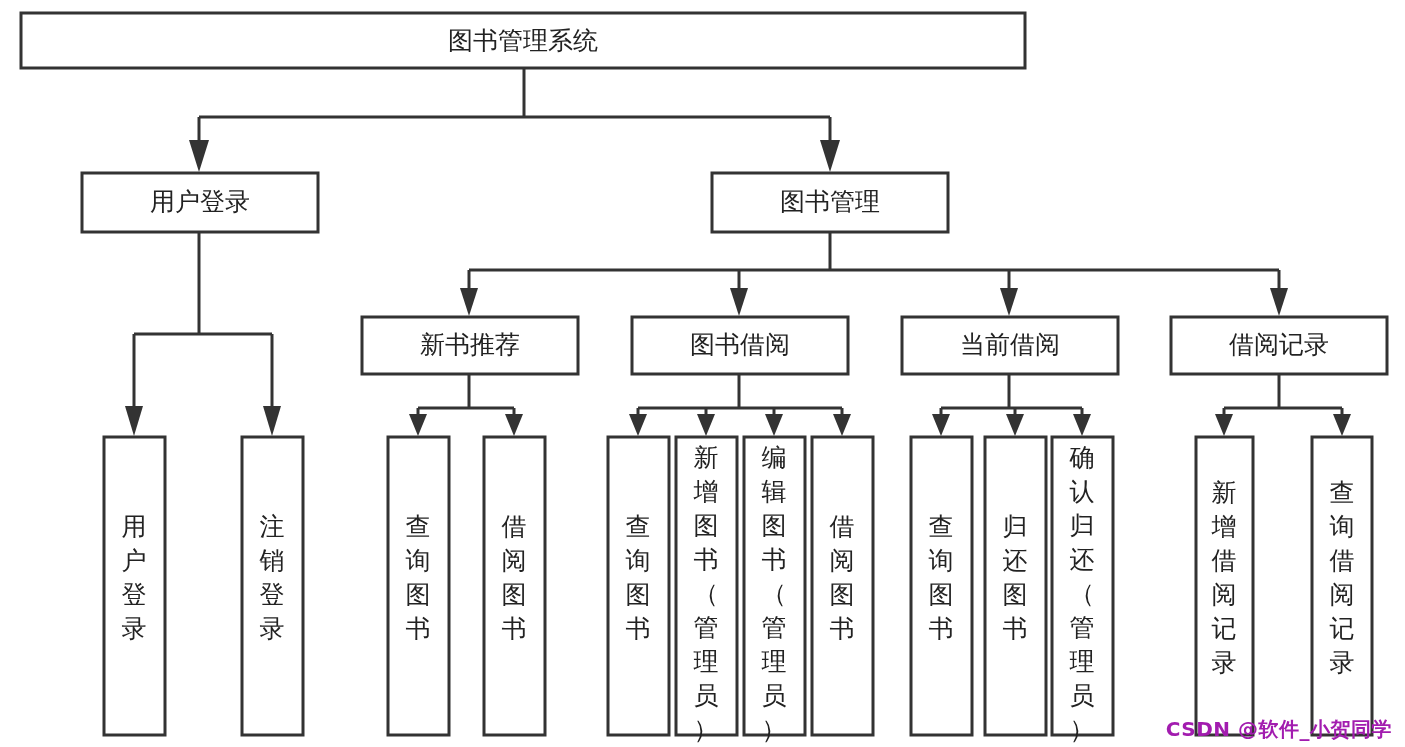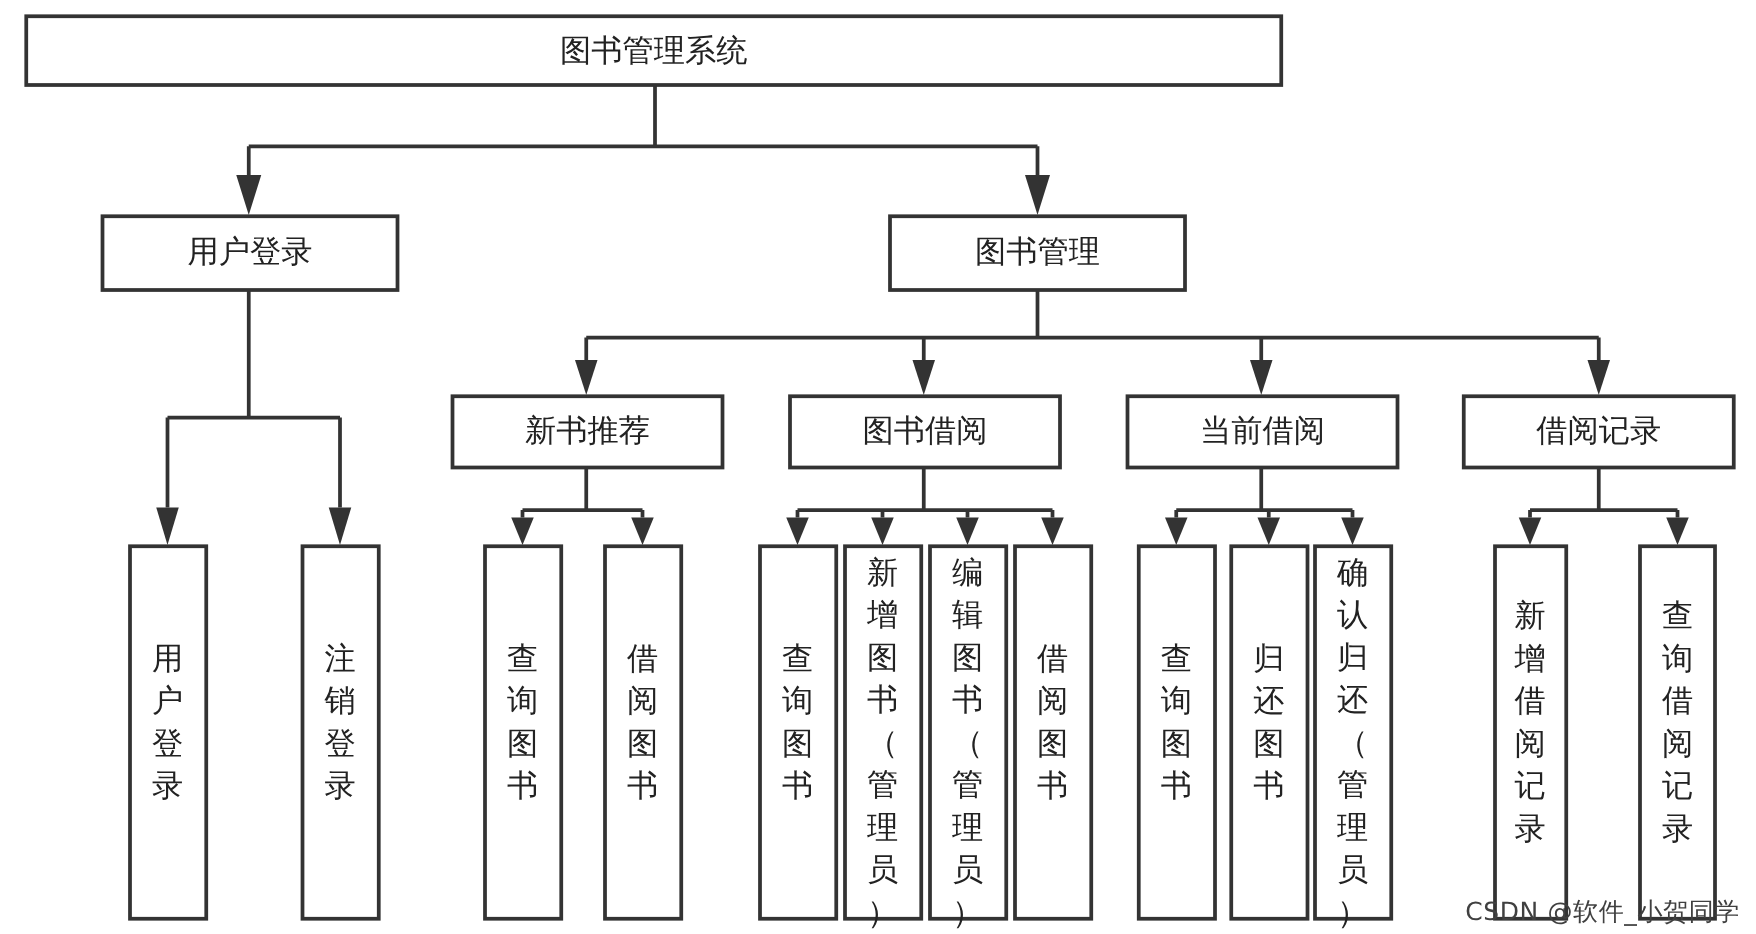--- a/index.html
+++ b/index.html
@@ -51,26 +51,27 @@
   .node-label-vert {
     fill: #222222;
     font-family: "DejaVu Sans", "Liberation Sans", sans-serif;
     font-size: 25px;
     text-anchor: middle;
   }
   .watermark {
     position: absolute;
     right: 8px;
     bottom: 4px;
-    color: #404040;
+    color: #a21caf;
     font-size: 20px;
     font-family: "DejaVu Sans", "Liberation Sans", sans-serif;
     white-space: nowrap;
     letter-spacing: 0.5px;
     pointer-events: none;
+    font-weight: bold;
   }
 </style>
 </head>
 <body>
 
 <div id="diagram-root">
 
   <svg id="flowchart" viewBox="0 0 1405 747" xmlns="http://www.w3.org/2000/svg">
 
     <g>

